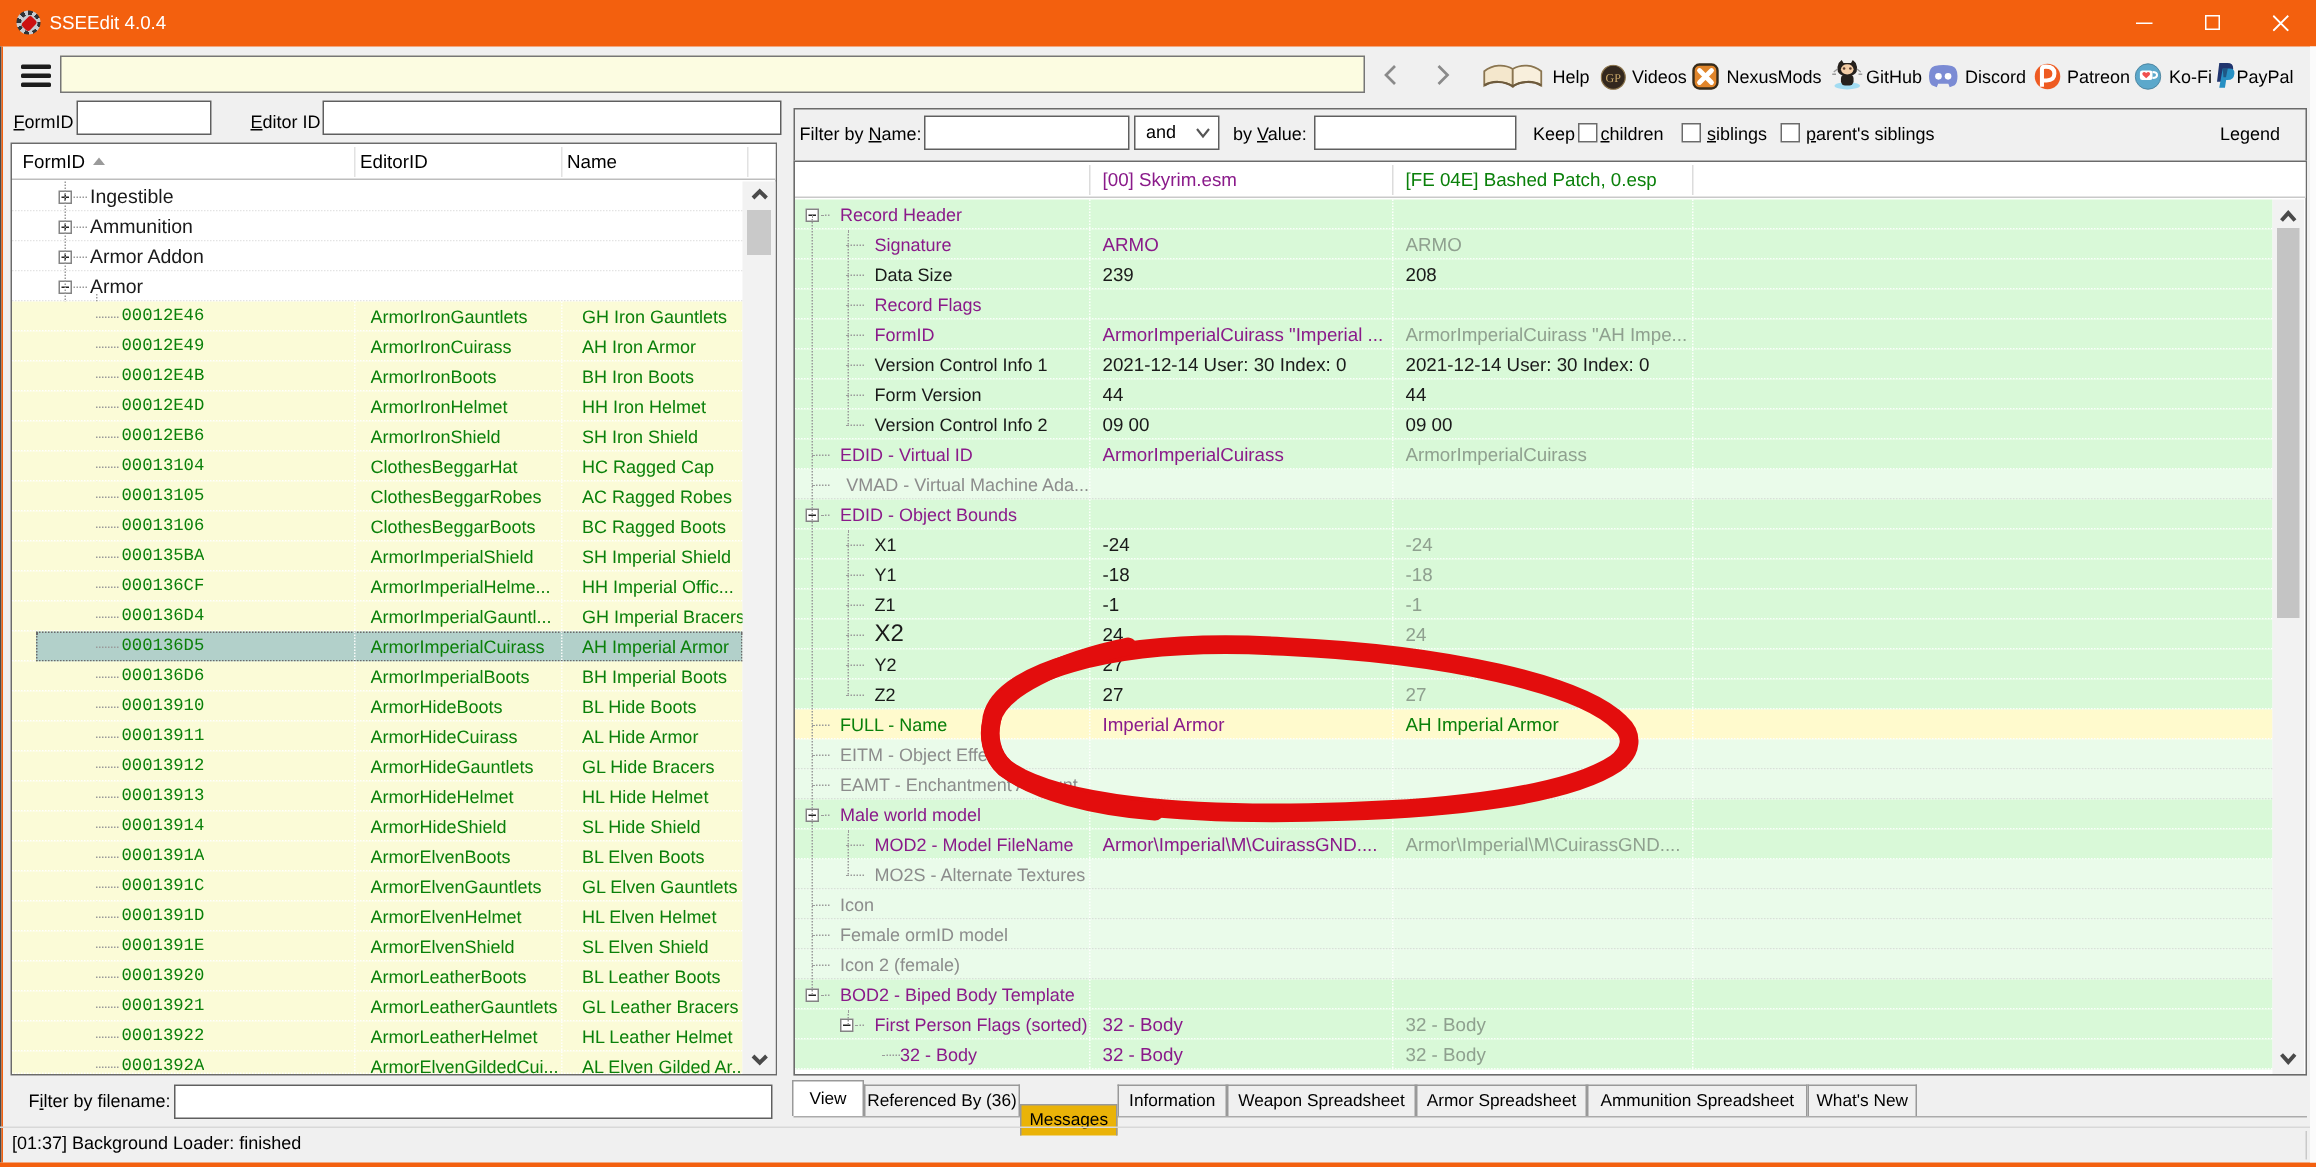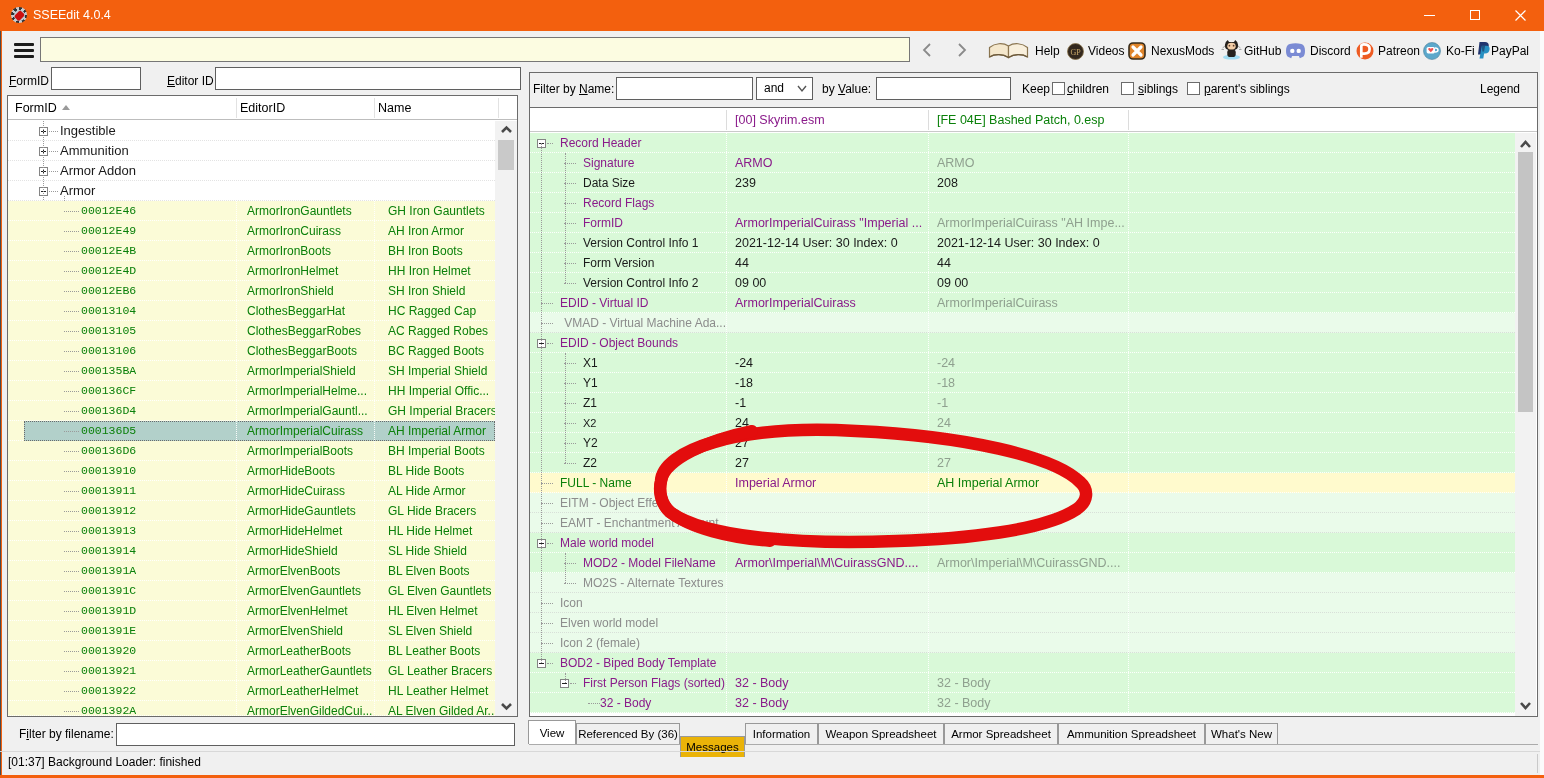--- a/index.html
+++ b/index.html
@@ -368,21 +368,21 @@
 <div class="abs blk" style="left:583px;top:373px;height:20px;line-height:20px;font-size:12px;white-space:nowrap;overflow:hidden;width:143px;">Y1</div>
 <div class="abs blk" style="left:735px;top:373px;height:20px;line-height:20px;font-size:12.5px;white-space:nowrap;overflow:hidden;width:190px;">-18</div>
 <div class="abs gg" style="left:937px;top:373px;height:20px;line-height:20px;font-size:12.5px;white-space:nowrap;overflow:hidden;width:188px;">-18</div>
 <div class="rrow" style="top:393px;height:20px;background:#D9F9D8;border-bottom:1px dotted rgba(255,255,255,0.95);"></div>
 <div class="hdash" style="left:564px;top:403px;width:12px;"></div>
 <div class="abs blk" style="left:583px;top:393px;height:20px;line-height:20px;font-size:12px;white-space:nowrap;overflow:hidden;width:143px;">Z1</div>
 <div class="abs blk" style="left:735px;top:393px;height:20px;line-height:20px;font-size:12.5px;white-space:nowrap;overflow:hidden;width:190px;">-1</div>
 <div class="abs gg" style="left:937px;top:393px;height:20px;line-height:20px;font-size:12.5px;white-space:nowrap;overflow:hidden;width:188px;">-1</div>
 <div class="rrow" style="top:413px;height:20px;background:#D9F9D8;border-bottom:1px dotted rgba(255,255,255,0.95);"></div>
 <div class="hdash" style="left:564px;top:423px;width:12px;"></div>
-<div class="abs blk" style="left:583px;top:413px;height:20px;line-height:20px;font-size:11px;white-space:nowrap;overflow:hidden;width:143px;">X2</div>
+<div class="abs blk" style="left:583px;top:413px;height:20px;line-height:20px;font-size:16px;white-space:nowrap;overflow:hidden;width:143px;">X2</div>
 <div class="abs blk" style="left:735px;top:413px;height:20px;line-height:20px;font-size:12.5px;white-space:nowrap;overflow:hidden;width:190px;">24</div>
 <div class="abs gg" style="left:937px;top:413px;height:20px;line-height:20px;font-size:12.5px;white-space:nowrap;overflow:hidden;width:188px;">24</div>
 <div class="rrow" style="top:433px;height:20px;background:#D9F9D8;border-bottom:1px dotted rgba(255,255,255,0.95);"></div>
 <div class="hdash" style="left:564px;top:443px;width:12px;"></div>
 <div class="abs blk" style="left:583px;top:433px;height:20px;line-height:20px;font-size:12px;white-space:nowrap;overflow:hidden;width:143px;">Y2</div>
 <div class="abs blk" style="left:735px;top:433px;height:20px;line-height:20px;font-size:12.5px;white-space:nowrap;overflow:hidden;width:190px;">27</div>
 <div class="rrow" style="top:453px;height:20px;background:#D9F9D8;border-bottom:1px dotted rgba(255,255,255,0.95);"></div>
 <div class="hdash" style="left:564px;top:463px;width:12px;"></div>
 <div class="abs blk" style="left:583px;top:453px;height:20px;line-height:20px;font-size:12px;white-space:nowrap;overflow:hidden;width:143px;">Z2</div>
 <div class="abs blk" style="left:735px;top:453px;height:20px;line-height:20px;font-size:12.5px;white-space:nowrap;overflow:hidden;width:190px;">27</div>
@@ -410,21 +410,21 @@
 <div class="abs pur" style="left:735px;top:553px;height:20px;line-height:20px;font-size:12.5px;white-space:nowrap;overflow:hidden;width:190px;">Armor\Imperial\M\CuirassGND....</div>
 <div class="abs gg" style="left:937px;top:553px;height:20px;line-height:20px;font-size:12.5px;white-space:nowrap;overflow:hidden;width:188px;">Armor\Imperial\M\CuirassGND....</div>
 <div class="rrow" style="top:573px;height:20px;background:#EAFBEA;border-bottom:1px dotted rgba(200,200,200,0.55);"></div>
 <div class="hdash" style="left:564px;top:583px;width:12px;"></div>
 <div class="abs gry" style="left:583px;top:573px;height:20px;line-height:20px;font-size:12px;white-space:nowrap;overflow:hidden;width:143px;">MO2S - Alternate Textures</div>
 <div class="rrow" style="top:593px;height:20px;background:#EAFBEA;border-bottom:1px dotted rgba(200,200,200,0.55);"></div>
 <div class="hdash" style="left:541px;top:603px;width:12px;"></div>
 <div class="abs gry" style="left:560px;top:593px;height:20px;line-height:20px;font-size:12px;white-space:nowrap;overflow:hidden;width:166px;">Icon</div>
 <div class="rrow" style="top:613px;height:20px;background:#EAFBEA;border-bottom:1px dotted rgba(200,200,200,0.55);"></div>
 <div class="hdash" style="left:541px;top:623px;width:12px;"></div>
-<div class="abs gry" style="left:560px;top:613px;height:20px;line-height:20px;font-size:12px;white-space:nowrap;overflow:hidden;width:166px;">Elven world model</div>
+<div class="abs gry" style="left:560px;top:613px;height:20px;line-height:20px;font-size:12px;white-space:nowrap;overflow:hidden;width:166px;">Female ormID model</div>
 <div class="rrow" style="top:633px;height:20px;background:#EAFBEA;border-bottom:1px dotted rgba(200,200,200,0.55);"></div>
 <div class="hdash" style="left:541px;top:643px;width:12px;"></div>
 <div class="abs gry" style="left:560px;top:633px;height:20px;line-height:20px;font-size:12px;white-space:nowrap;overflow:hidden;width:166px;">Icon 2 (female)</div>
 <div class="rrow" style="top:653px;height:20px;background:#D9F9D8;border-bottom:1px dotted rgba(255,255,255,0.95);"></div>
 <div class="exp" style="left:537px;top:659px;">
       <i></i>
     </div>
 <div class="hdash" style="left:547px;top:663px;width:6px;"></div>
 <div class="abs pur" style="left:560px;top:653px;height:20px;line-height:20px;font-size:12px;white-space:nowrap;overflow:hidden;width:166px;">BOD2 - Biped Body Template</div>
 <div class="rrow" style="top:673px;height:20px;background:#D9F9D8;border-bottom:1px dotted rgba(255,255,255,0.95);"></div>

